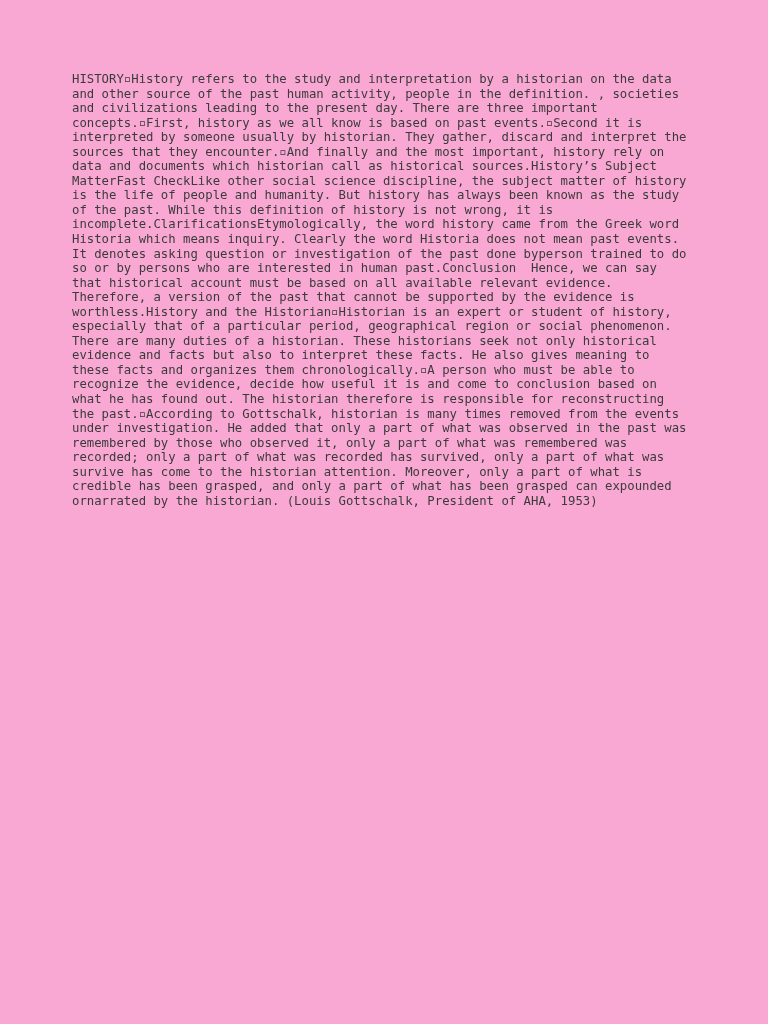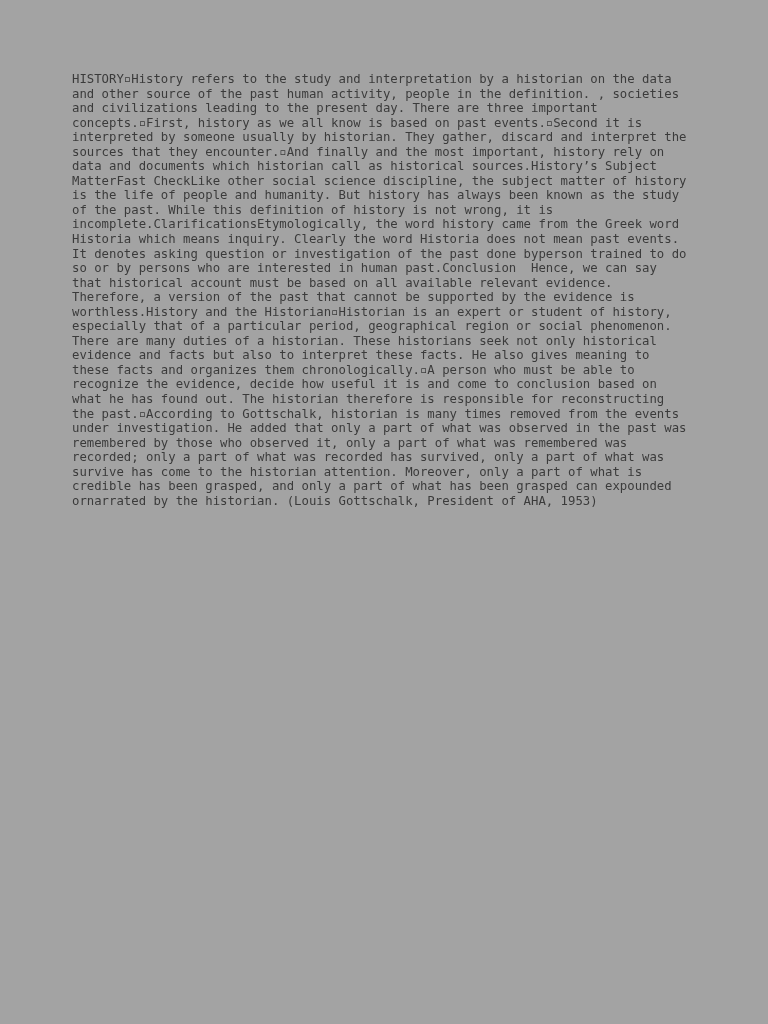--- a/index.html
+++ b/index.html
@@ -4,21 +4,21 @@
   <style>
     * { margin: 0; padding: 0; box-sizing: border-box; }
     html, body {
       background: #ffffff;
       font-family: "DejaVu Sans Mono", "Liberation Mono", monospace;
     }
     .page {
       position: relative;
       width: 768px;
       height: 1024px;
-      background: #a3a3a3;
+      background: #f9a8d4;
       overflow: hidden;
     }
     .doc-text {
       position: absolute;
       left: 72px;
       top: 72px;
       width: 640px;
       font-family: "DejaVu Sans Mono", "Liberation Mono", monospace;
       font-size: 12.3px;
       line-height: 14.55px;

